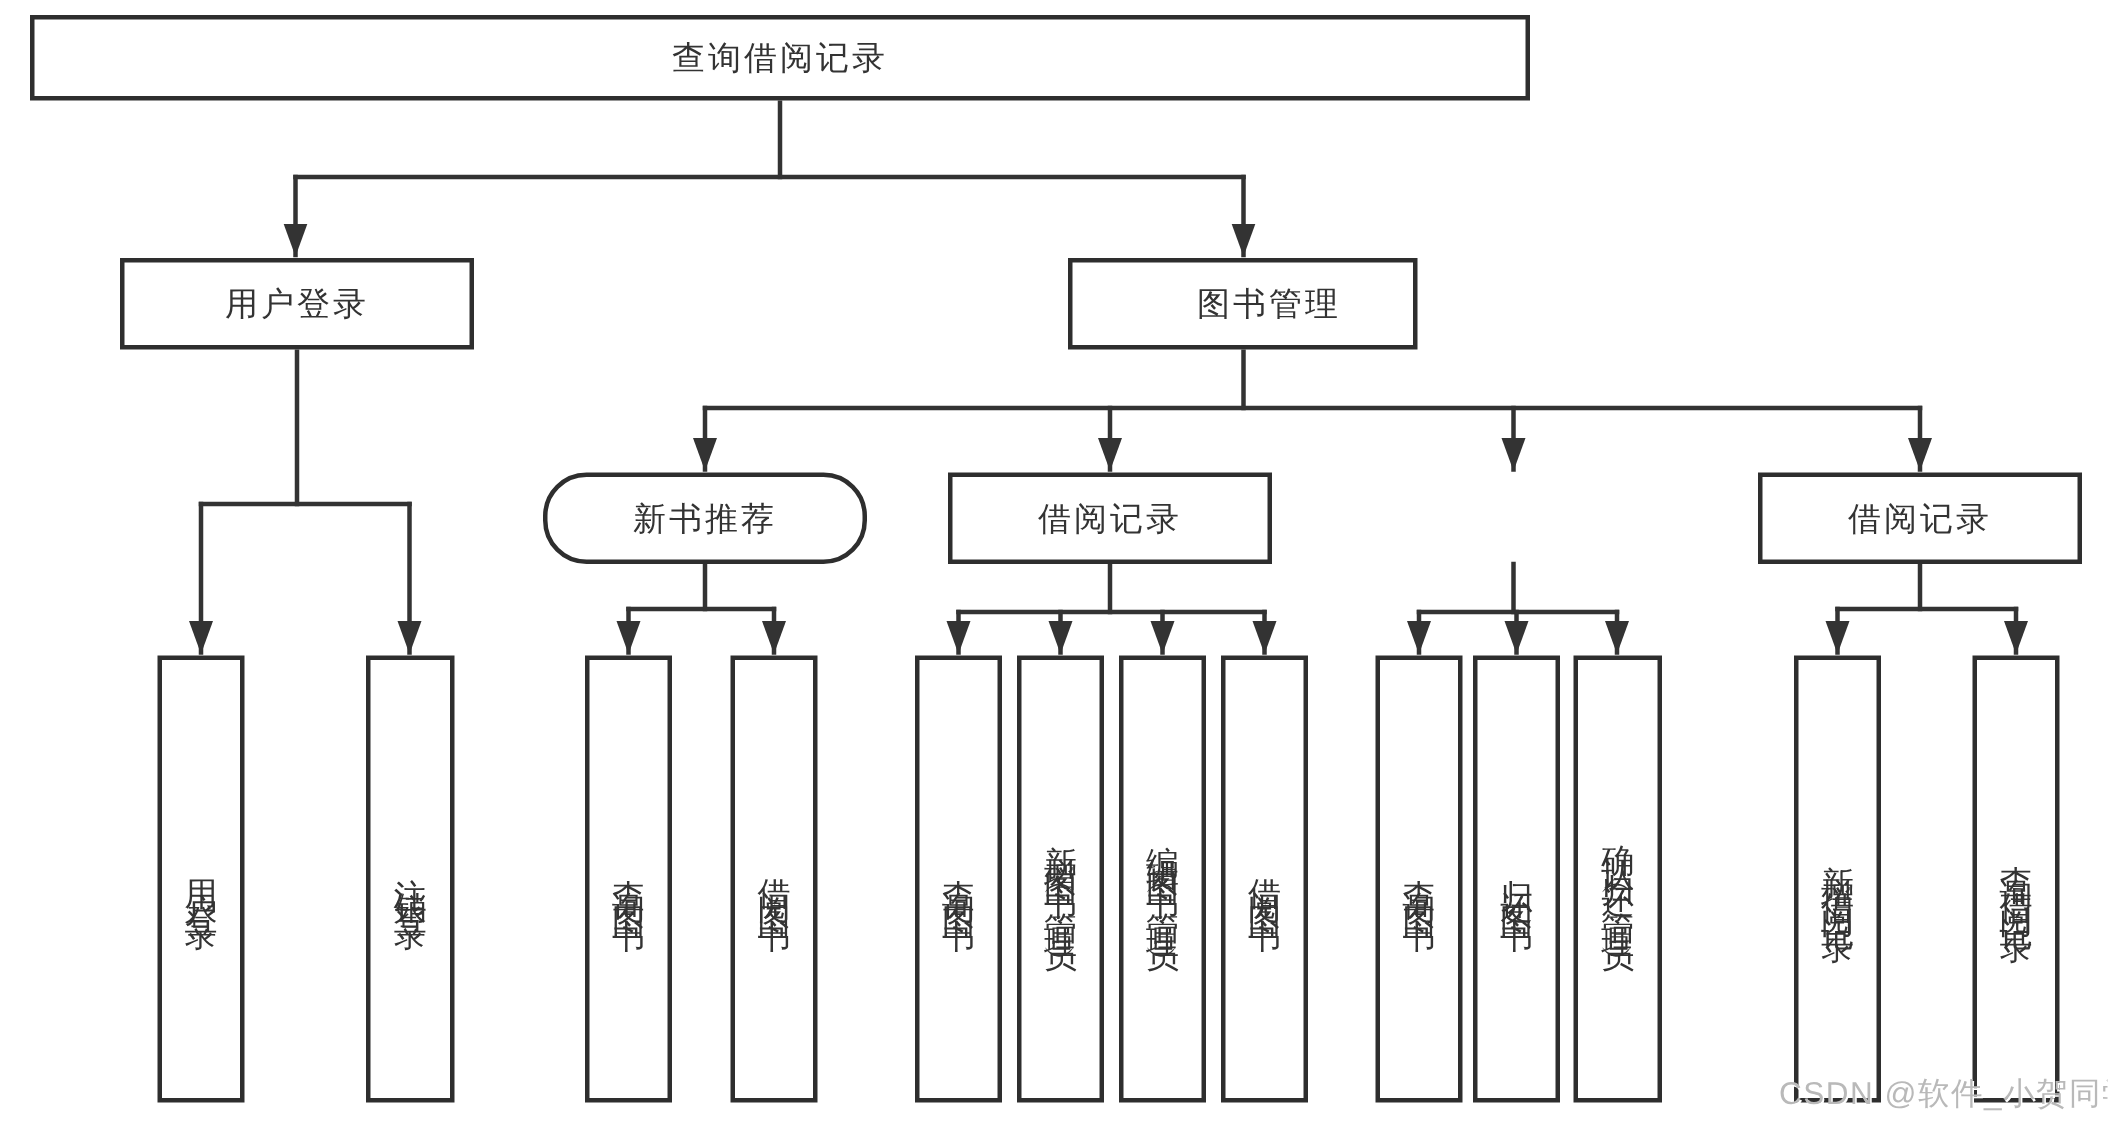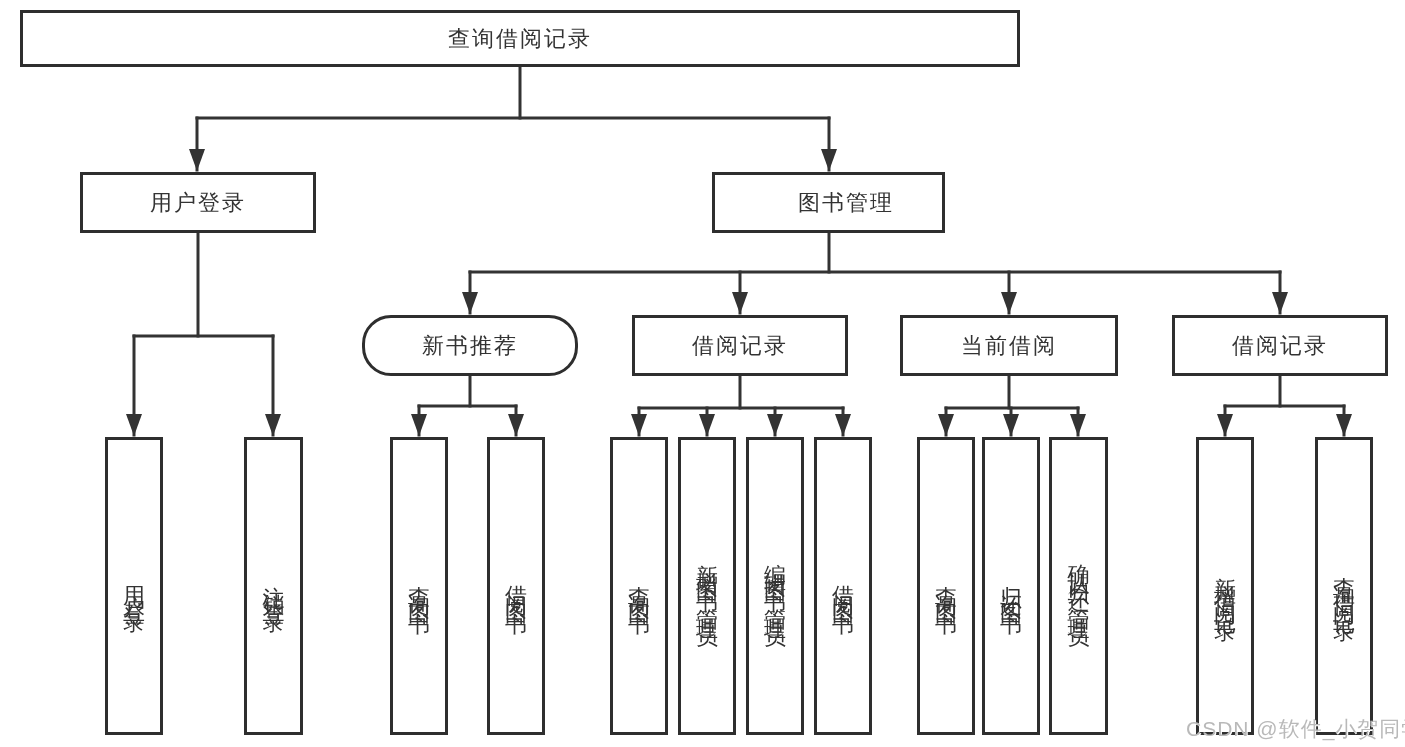--- a/index.html
+++ b/index.html
@@ -106,21 +106,20 @@
     </g>
   </svg>
 
   <div class="box h" style="left:20px; top:10px; width:1000px; height:57px;">查询借阅记录</div>
 
   <div class="box h" style="left:80px; top:172px; width:236px; height:61px;">用户登录</div>
   <div class="box h" style="left:712px; top:172px; width:233px; height:61px;padding-left:35px;">图书管理</div>
 
   <div class="box h" style="left:362px; top:315px; width:216px; height:61px;border-radius:29px;">新书推荐</div>
   <div class="box h" style="left:632px; top:315px; width:216px; height:61px;">借阅记录</div>
-  <div class="box h" style="left:900px; top:315px; width:218px; height:61px;">当前借阅</div>
   <div class="box h" style="left:1172px; top:315px; width:216px; height:61px;">借阅记录</div>
 
   <div class="box v" style="left:105px; top:437px; width:58px; height:298px;">用户登录</div>
   <div class="box v" style="left:244px; top:437px; width:59px; height:298px;">注销登录</div>
 
   <div class="box v" style="left:390px; top:437px; width:58px; height:298px;">查询图书</div>
   <div class="box v" style="left:487px; top:437px; width:58px; height:298px;">借阅图书</div>
 
   <div class="box v" style="left:610px; top:437px; width:58px; height:298px;">查询图书</div>
   <div class="box v" style="left:678px; top:437px; width:58px; height:298px;">新增图书（管理员）</div>

